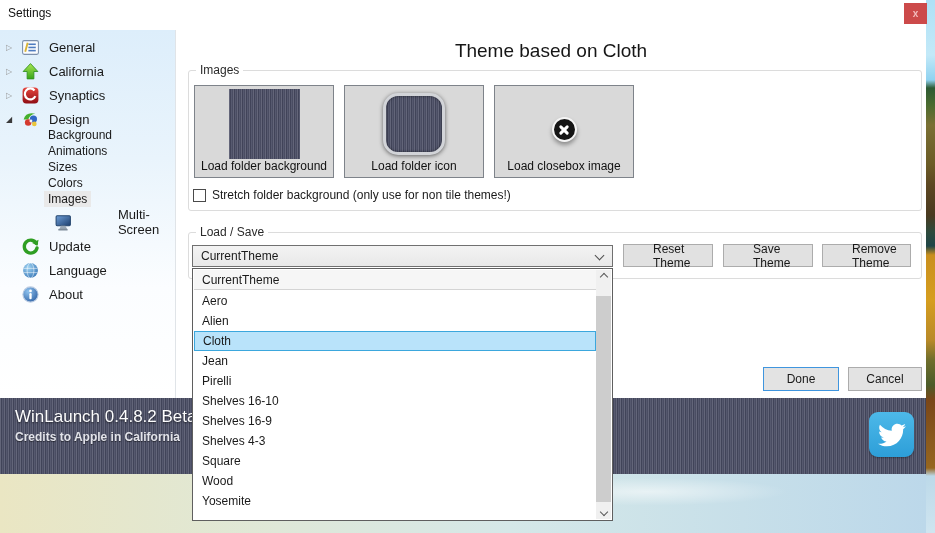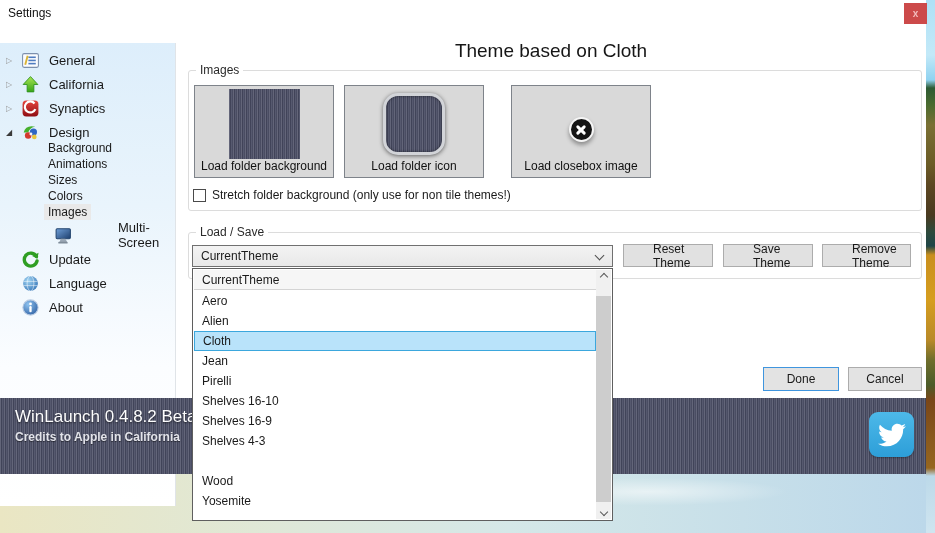--- a/index.html
+++ b/index.html
@@ -28,24 +28,23 @@
   
   .window { position:absolute; left:0; top:0; width:926px; height:474px; background:#fff; }
   .titlebar-text { position:absolute; left:8px; top:6px; font-size:12px; color:#111; }
   .close-btn {
     position:absolute; left:904px; top:3px; width:23px; height:21px;
     background:#cc4a4a; color:#f2bcbc; font-size:10px; font-weight:bold;
     display:flex; align-items:center; justify-content:center; cursor:default;
   }
   
   .sidebar {
-    position:absolute; left:0; top:30px; width:176px; height:463px;
+    position:absolute; left:0; top:30px; width:176px; height:368px;
     background:linear-gradient(180deg,#ddeefb 0%,#e9f4fc 35%,#fbfdff 70%,#ffffff 100%);
     border-right:1px solid #e0e4e8;
-    margin-top:13px;
   }
   .tree-row { position:absolute; left:0; width:175px; height:22px; display:flex; align-items:center; cursor:default; }
   .tree-row .expander { width:14px; margin-left:6px; font-size:8px; color:#9a9a9a; text-align:left; }
   .tree-row .expander.expanded::before { content:"◢"; color:#3a3a3a; font-size:8px; }
   .tree-row .expander.collapsed::before { content:"▷"; }
   .tree-row .t-icon { width:19px; height:19px; margin-left:1px; display:inline-flex; }
   .tree-row .t-label { margin-left:9px; font-size:13px; }
   .tree-sub { position:absolute; left:48px; height:16px; display:flex; align-items:center; font-size:12px; cursor:default; }
   .tree-sub.selected { background:#e9e9e9; padding:0 4px; margin-left:-4px; }
   
@@ -311,21 +310,21 @@
         <div class="btn-label">Load folder background</div>
       </div>
 
       <div class="img-btn" style="left:155px;">
         <div class="img-area">
             <div class="denim folder-icon-img"></div>
           </div>
         <div class="btn-label">Load folder icon</div>
       </div>
 
-      <div class="img-btn" style="left:322px;">
+      <div class="img-btn" style="left:305px;">
         <div class="img-area">
             <div class="closebox"></div>
           </div>
         <div class="btn-label">Load closebox image</div>
       </div>
     </div>
 
     <div class="checkbox-row">
       <span class="checkbox-box"></span>
       <span class="checkbox-label">Stretch folder background (only use for non tile themes!)</span>
@@ -371,20 +370,21 @@
   <div class="dropdown">
     <div class="dd-item first" style="top:1px;">CurrentTheme</div>
     <div class="dd-item" style="top:22px;">Aero</div>
     <div class="dd-item" style="top:42px;">Alien</div>
     <div class="dd-item hl" style="top:62px;">Cloth</div>
     <div class="dd-item" style="top:82px;">Jean</div>
     <div class="dd-item" style="top:102px;">Pirelli</div>
     <div class="dd-item" style="top:122px;">Shelves 16-10</div>
     <div class="dd-item" style="top:142px;">Shelves 16-9</div>
     <div class="dd-item" style="top:162px;">Shelves 4-3</div>
+    <div class="dd-item" style="top:182px;">Square</div>
     <div class="dd-item" style="top:202px;">Wood</div>
     <div class="dd-item" style="top:222px;">Yosemite</div>
 
     <div class="dd-scrollbar">
       <div class="dd-scroll-up">
           <span class="chev up"></span>
         </div>
       <div class="dd-thumb"></div>
       <div class="dd-scroll-down">
           <span class="chev down"></span>

